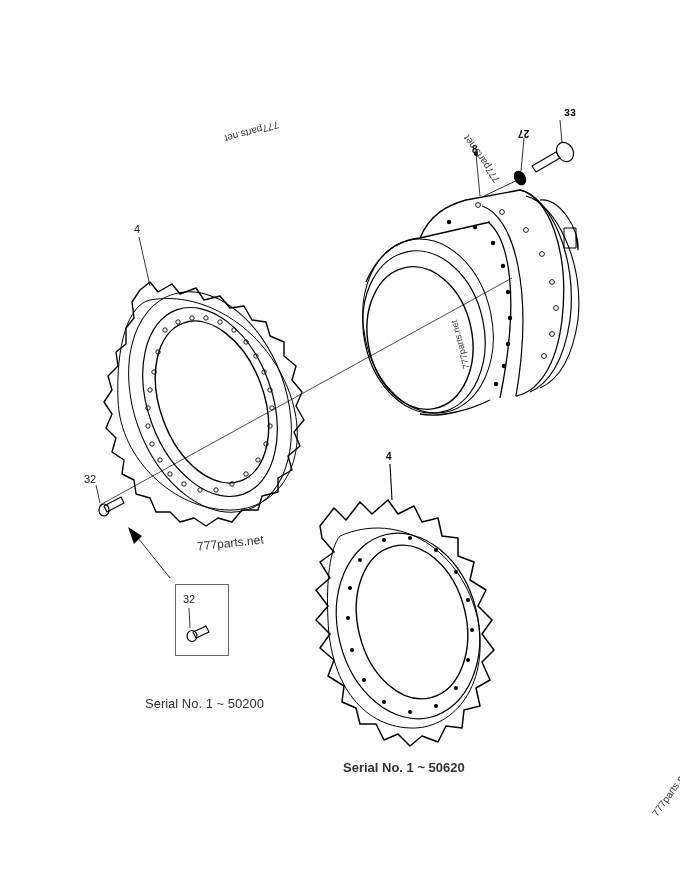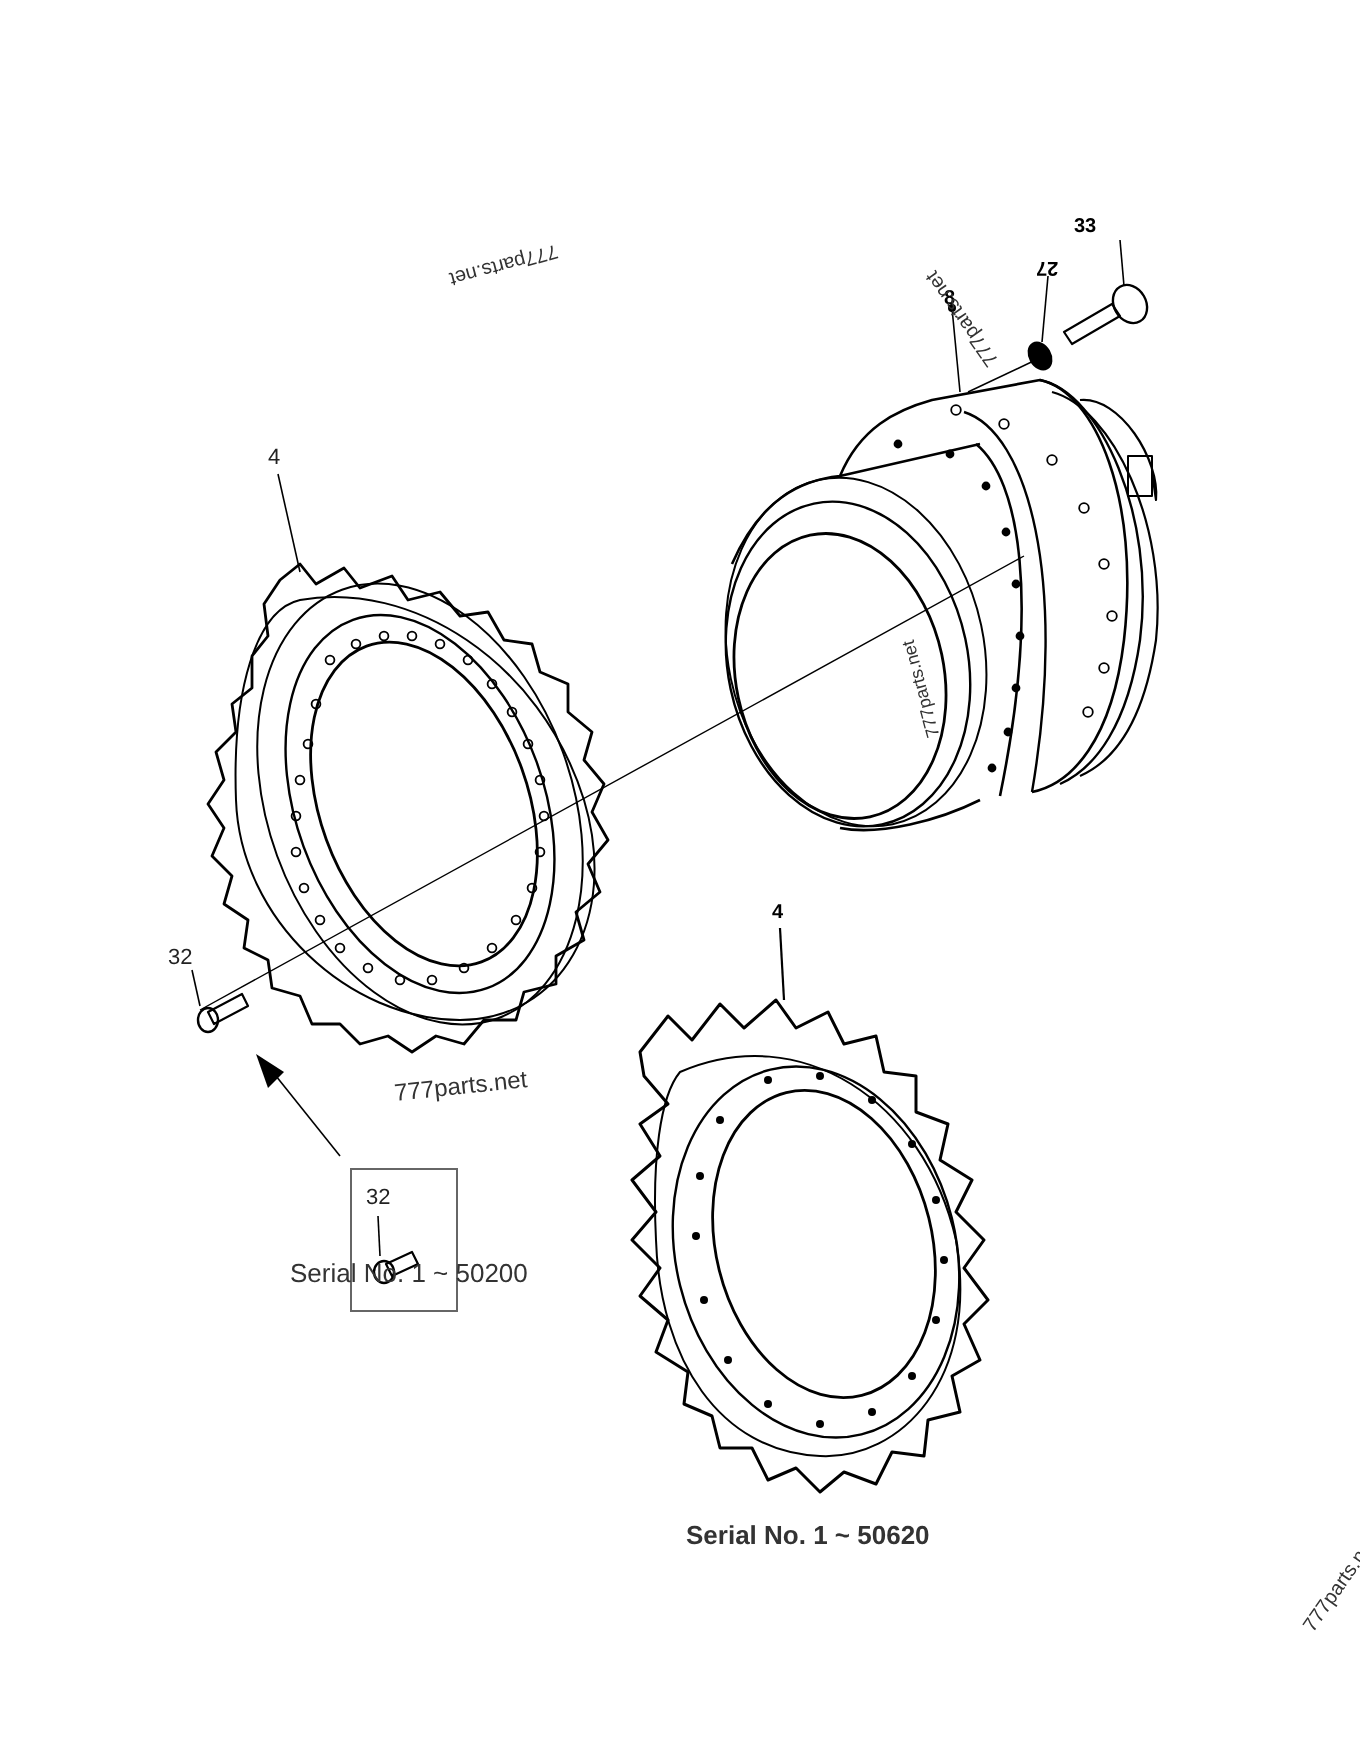--- a/index.html
+++ b/index.html
@@ -159,30 +159,30 @@
         <circle cx="364" cy="680" r="2"></circle>
           <circle cx="352" cy="650" r="2"></circle>
           <circle cx="348" cy="618" r="2"></circle>
         <circle cx="350" cy="588" r="2"></circle>
       </g>
       <line x1="390" y1="464" x2="392" y2="500" stroke-width="1.1"></line>
     </g>
   </g>
 </svg>
 
-<div class="lbl bold" style="left:537px; top:109px;">33</div>
+<div class="lbl bold" style="left:564px; top:109px;font-family:Liberation Mono, monospace;">33</div>
 <div class="lbl bold" style="left:518px; top:128px; transform:rotate(180deg);">27</div>
 <div class="lbl bold" style="left:472px; top:145px;">8</div>
 <div class="lbl" style="left:134px; top:224px;">4</div>
 <div class="lbl bold" style="left:386px; top:452px;">4</div>
 <div class="lbl" style="left:84px; top:474px;">32</div>
 <div class="lbl" style="left:183px; top:594px;">32</div>
 
 <div class="inset"></div>
 
-<div class="serial" style="left:145px; top:629px;">Serial No. 1 ~ 50200</div>
+<div class="serial" style="left:145px; top:696px;">Serial No. 1 ~ 50200</div>
 <div class="serial" style="left:343px; top:760px;font-weight:bold;">Serial No. 1 ~ 50620</div>
 
 <div class="wm" style="left:280px; top:130px; transform:rotate(165deg);">777parts.net</div>
 <div class="wm" style="left:493px; top:185px; transform:rotate(-125deg);">777parts.net</div>
 <div class="wm" style="left:462px; top:370px; transform:rotate(-105deg); font-size:9px;">777parts.net</div>
 <div class="wm2" style="left:197px; top:536px; transform:rotate(-6deg);">777parts.net</div>
 <div class="wm" style="left:650px; top:812px; transform:rotate(-55deg);">777parts.net</div>
 
 </body></html>

